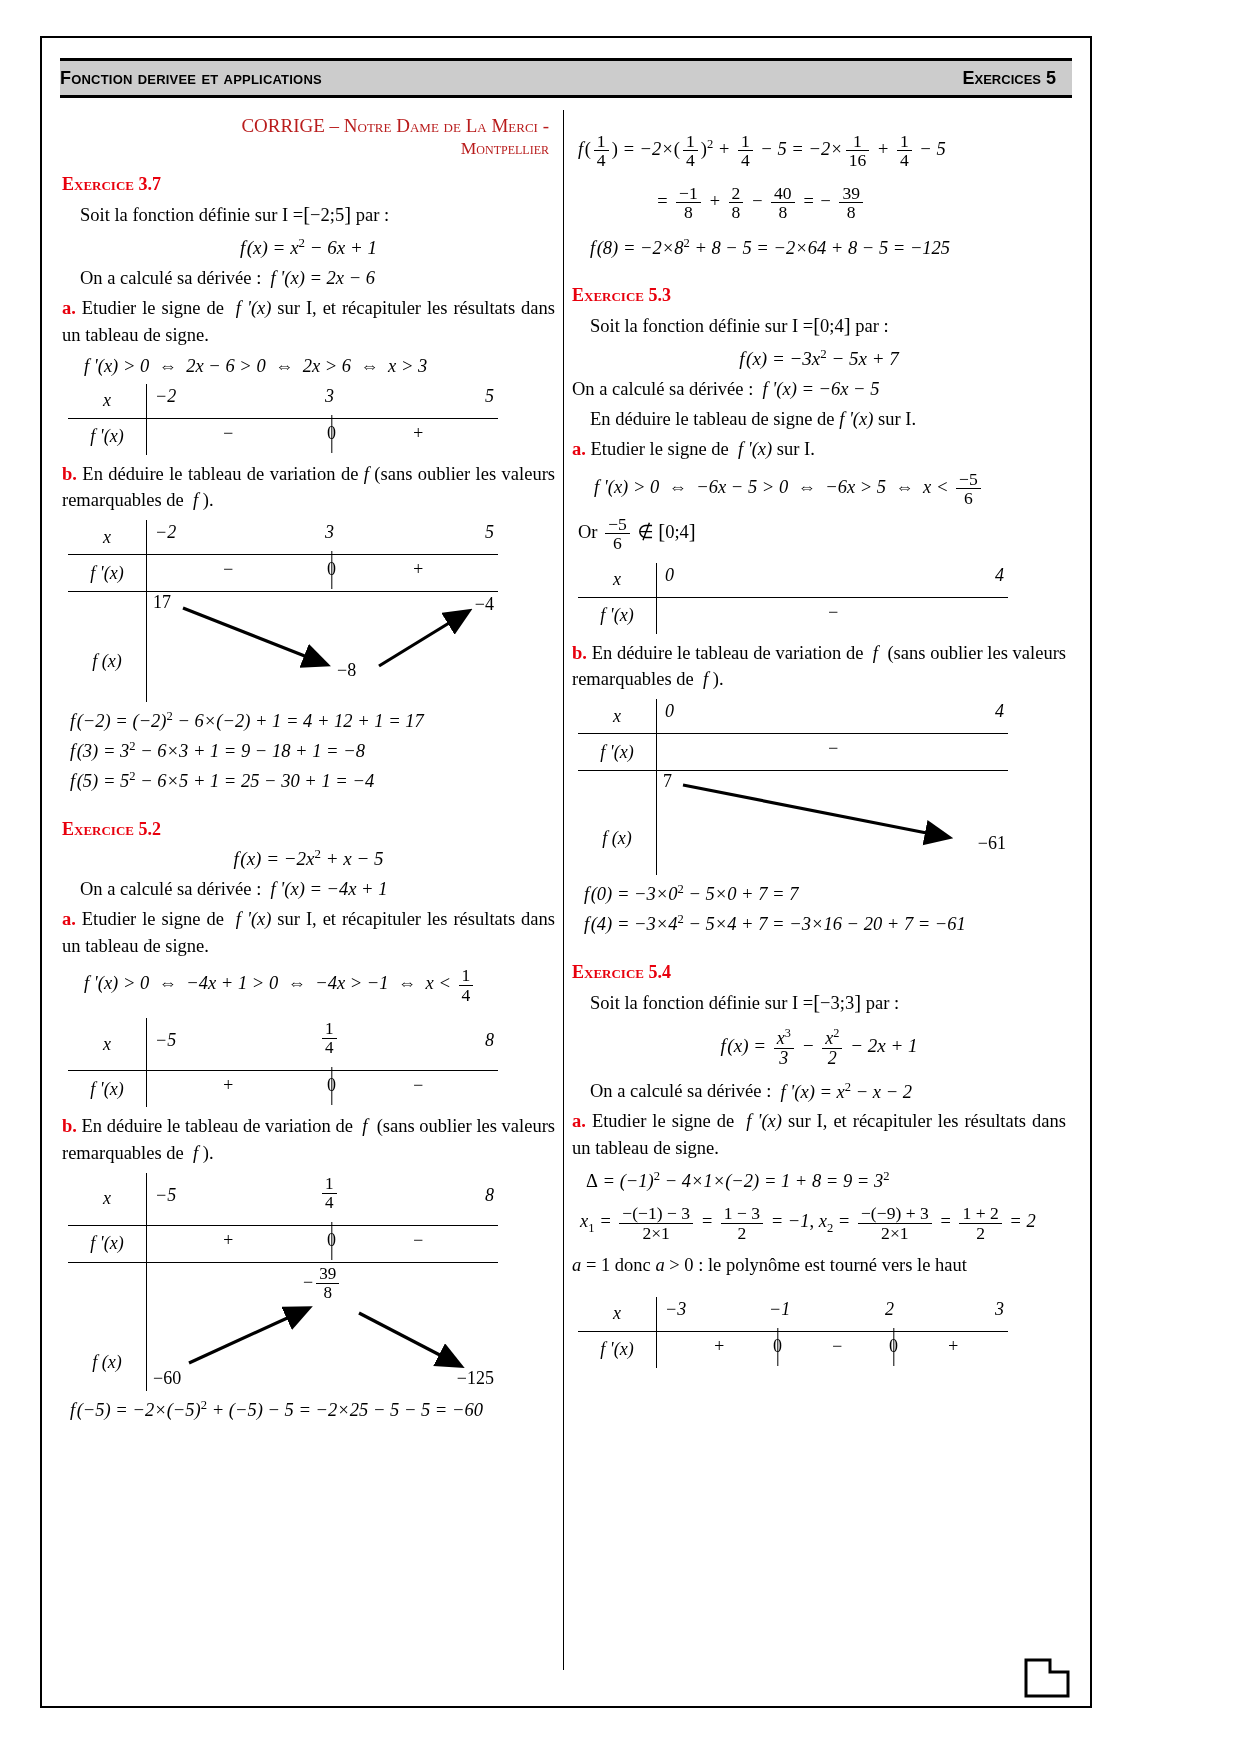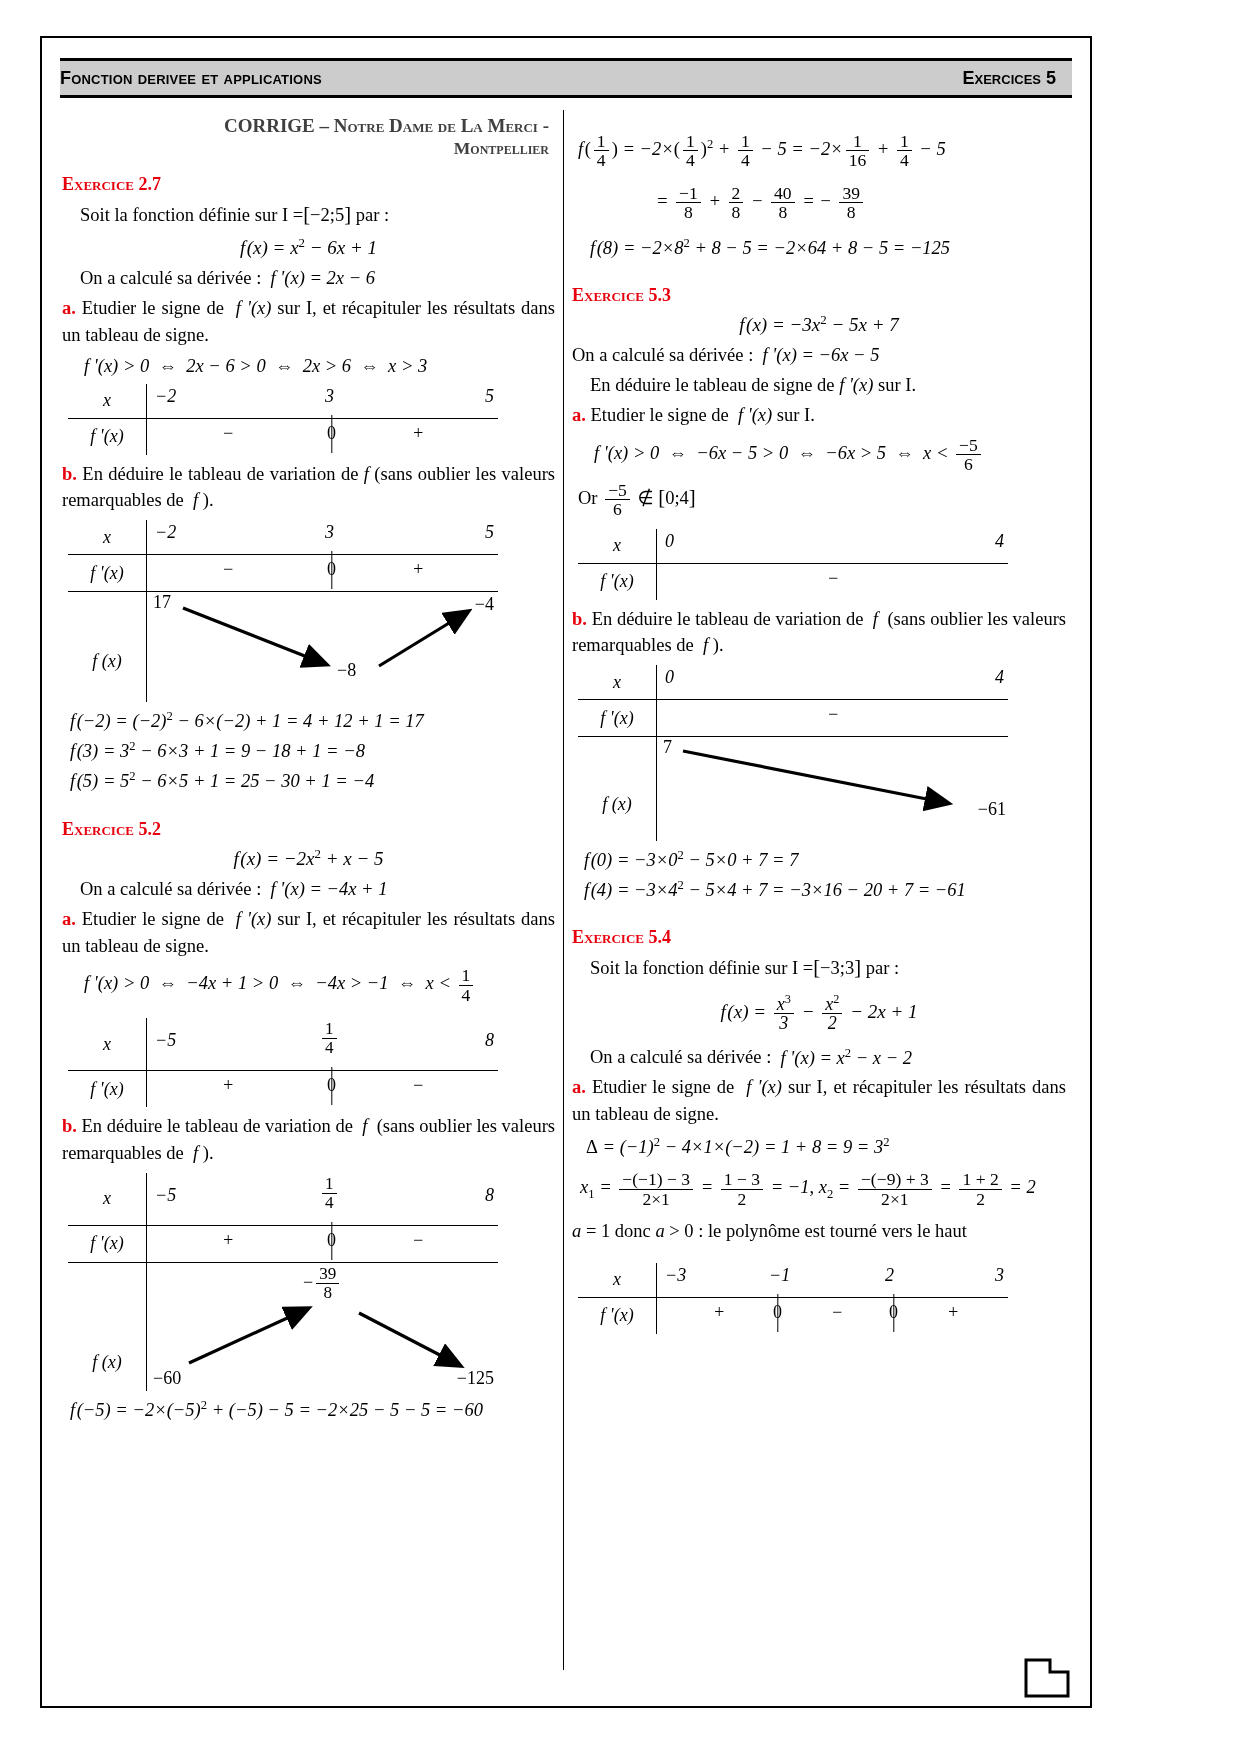--- a/index.html
+++ b/index.html
@@ -70,22 +70,22 @@
   .col {
     width: 510px;
     padding: 0 8px;
     box-sizing: border-box;
     position: relative;
   }
   .col-left { border-right: 1.5px solid #000; }
   .col-right { }
 
   .school {
-    color: #404040;
-    font-weight: bold;
+    color: #b91c1c;
+    font-weight: normal;
     font-size: 17.5px;
     text-align: right;
     font-variant: small-caps;
     line-height: 1.25;
     margin: 4px 6px 6px 0;
   }
   .school .big { font-size: 19px; }
 
   h2.ex {
     color: #e8000d;
@@ -207,21 +207,21 @@
 
   <div class="columns">
 
    <div class="col col-left">
 
      <div class="school">
        <span class="big">CORRIGE – Notre Dame de La Merci -</span><br>
        <span>Montpellier</span>
      </div>
 
-     <h2 class="ex">Exercice 2.7</h2>
+     <h2 class="ex">Exercice 3.7</h2>
 
      <p class="para indent">
        <span>Soit la fonction définie sur</span>
        <span class="math rm">I&nbsp;=<span class="brk">[</span>−2;5<span class="brk">]</span></span>
        <span>par :</span>
      </p>
 
      <div class="eq">
        f (x) = x<span class="up">2</span> − 6x + 1
      </div>
@@ -420,20 +420,25 @@
          <span class="frac rm"><span class="num">40</span><span class="den">8</span></span> = −
          <span class="frac rm"><span class="num">39</span><span class="den">8</span></span>
      </div>
 
      <div class="eq-left" style="padding-left:18px;margin-top:14px">
        f (8) = −2×8<span class="up">2</span> + 8 − 5 = −2×64 + 8 − 5 = −125
      </div>
 
      <h2 class="ex" style="margin-top:26px">Exercice 5.3</h2>
 
+     <p class="para indent">
+       <span>Soit la fonction définie sur</span>
+       <span class="math rm">I&nbsp;=<span class="brk">[</span>0;4<span class="brk">]</span></span>
+       <span>par :</span>
+     </p>
 
      <div class="eq">
        f (x) = −3x<span class="up">2</span> − 5x + 7
      </div>
 
      <p class="para">
        On a calculé sa dérivée :&nbsp; <span class="math">f&nbsp;'(x) = −6x − 5</span>
      </p>
 
      <p class="para indent">

